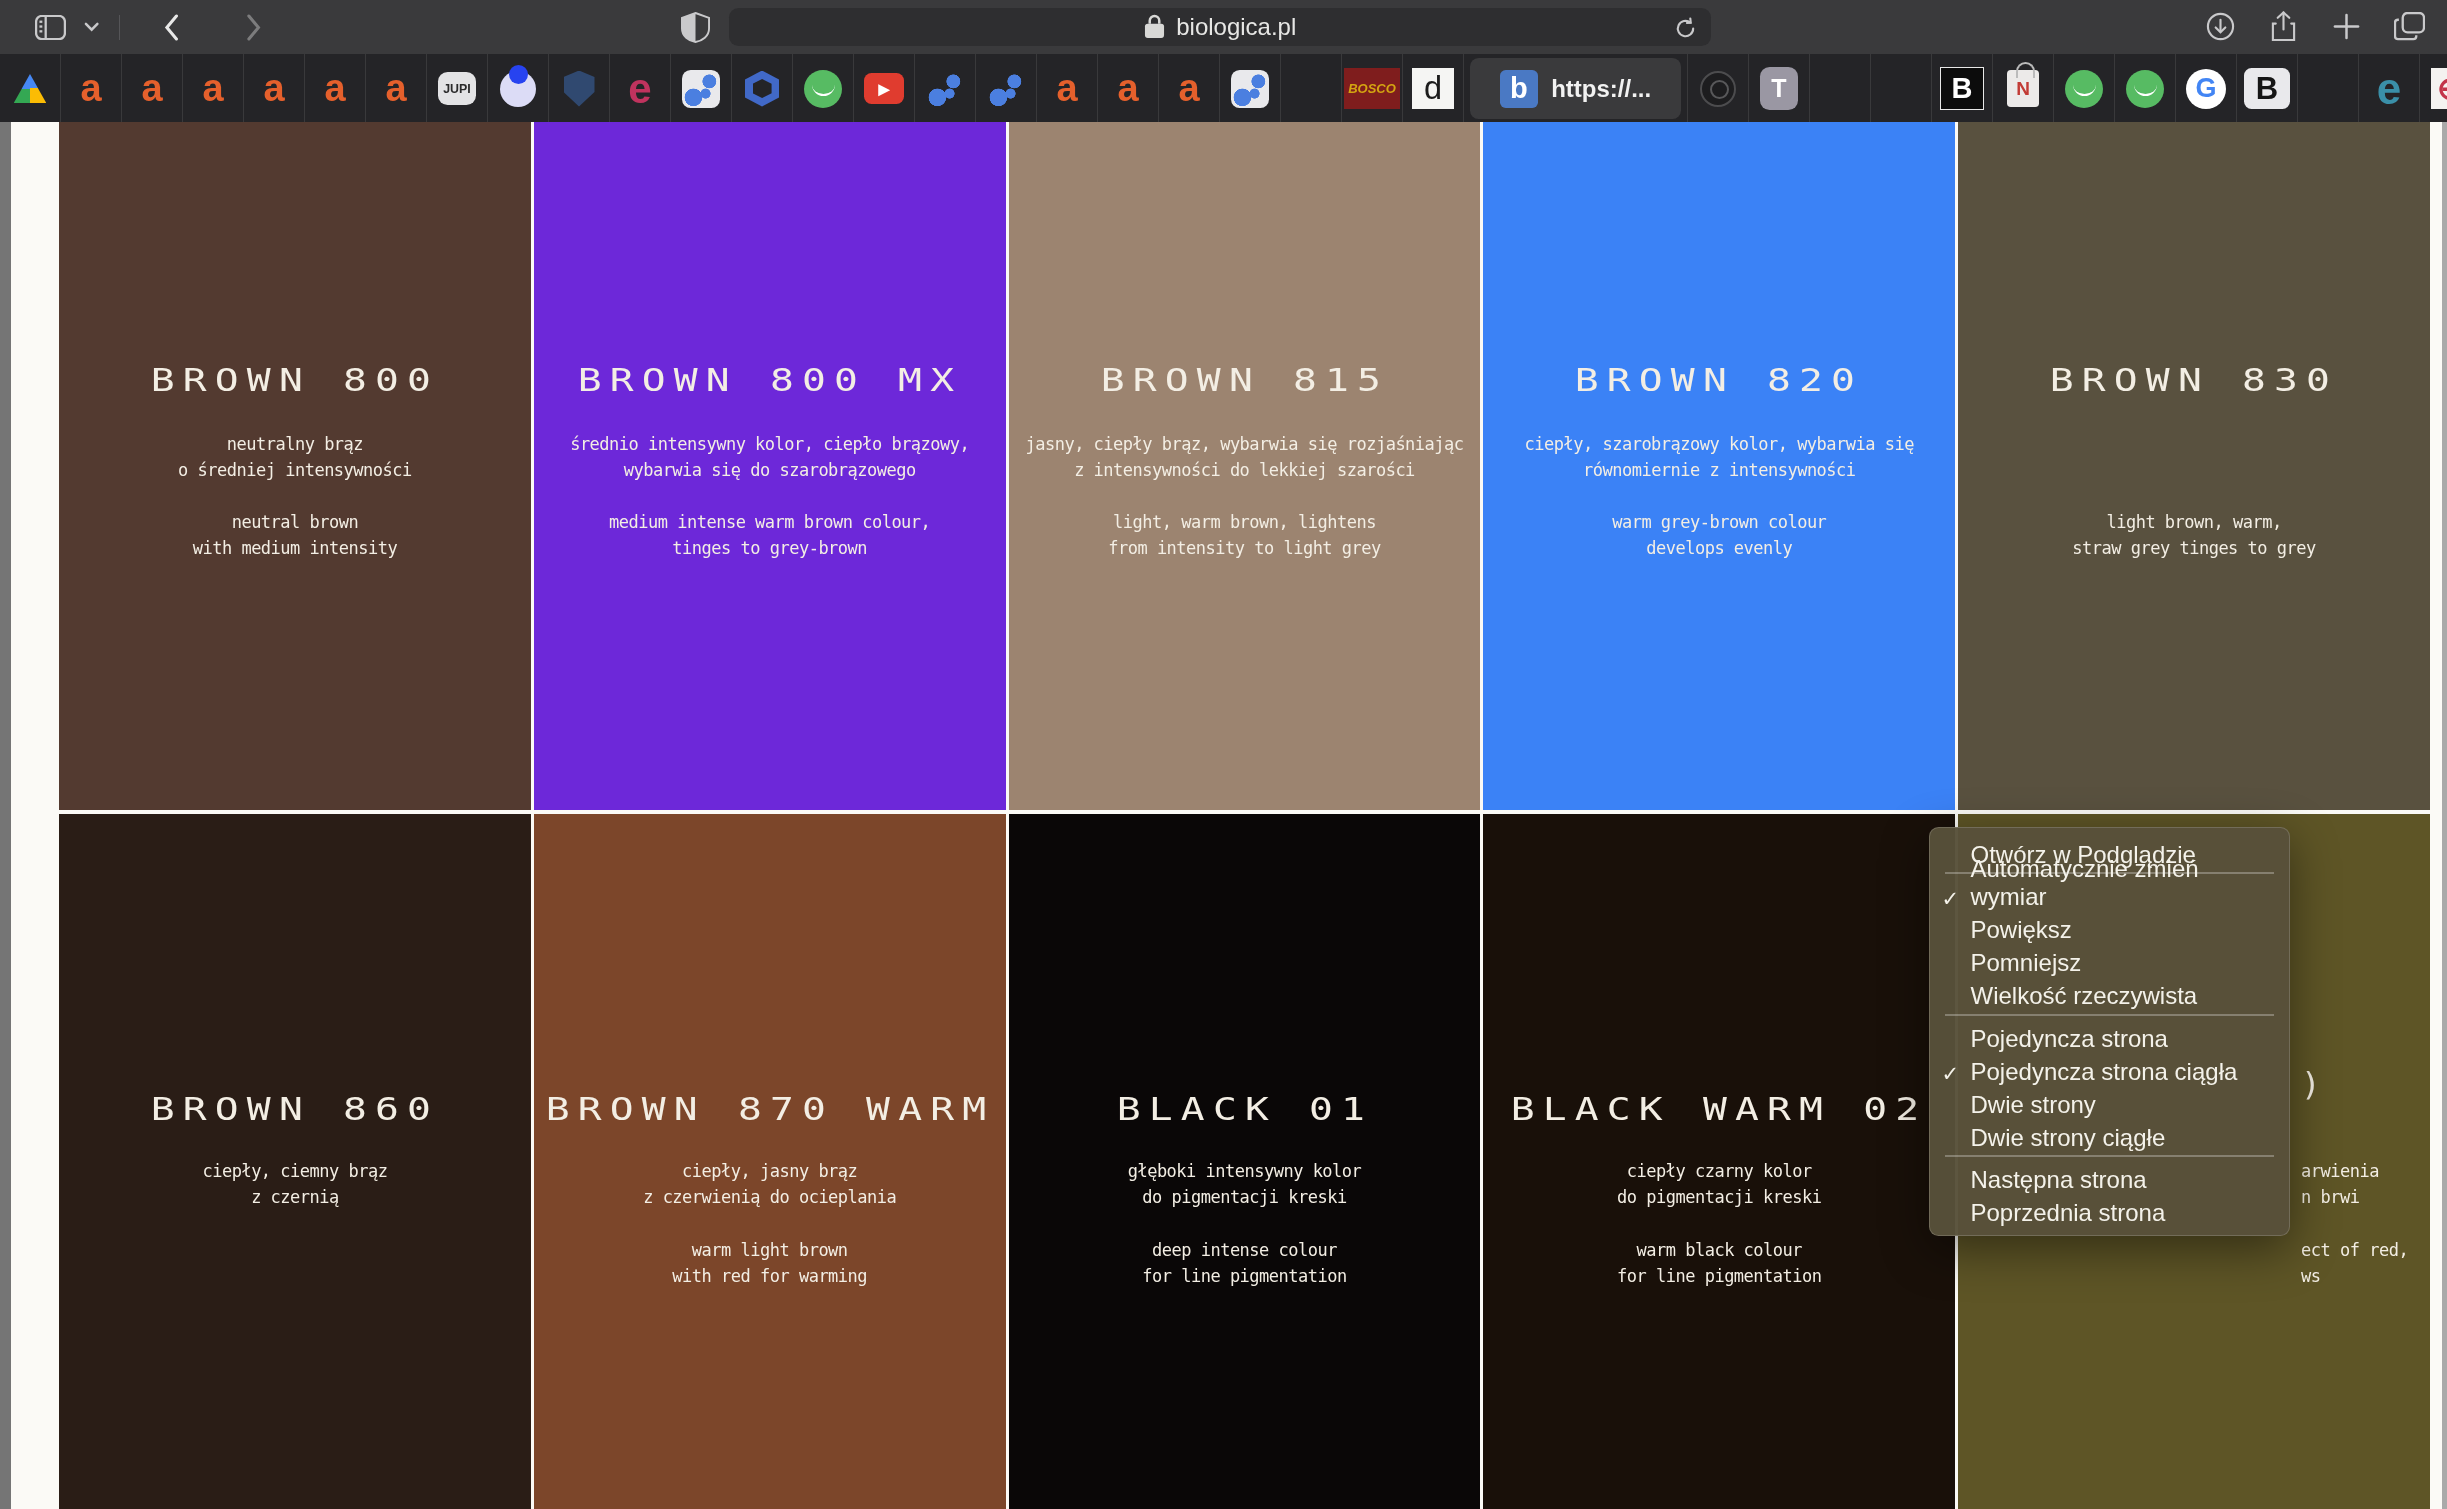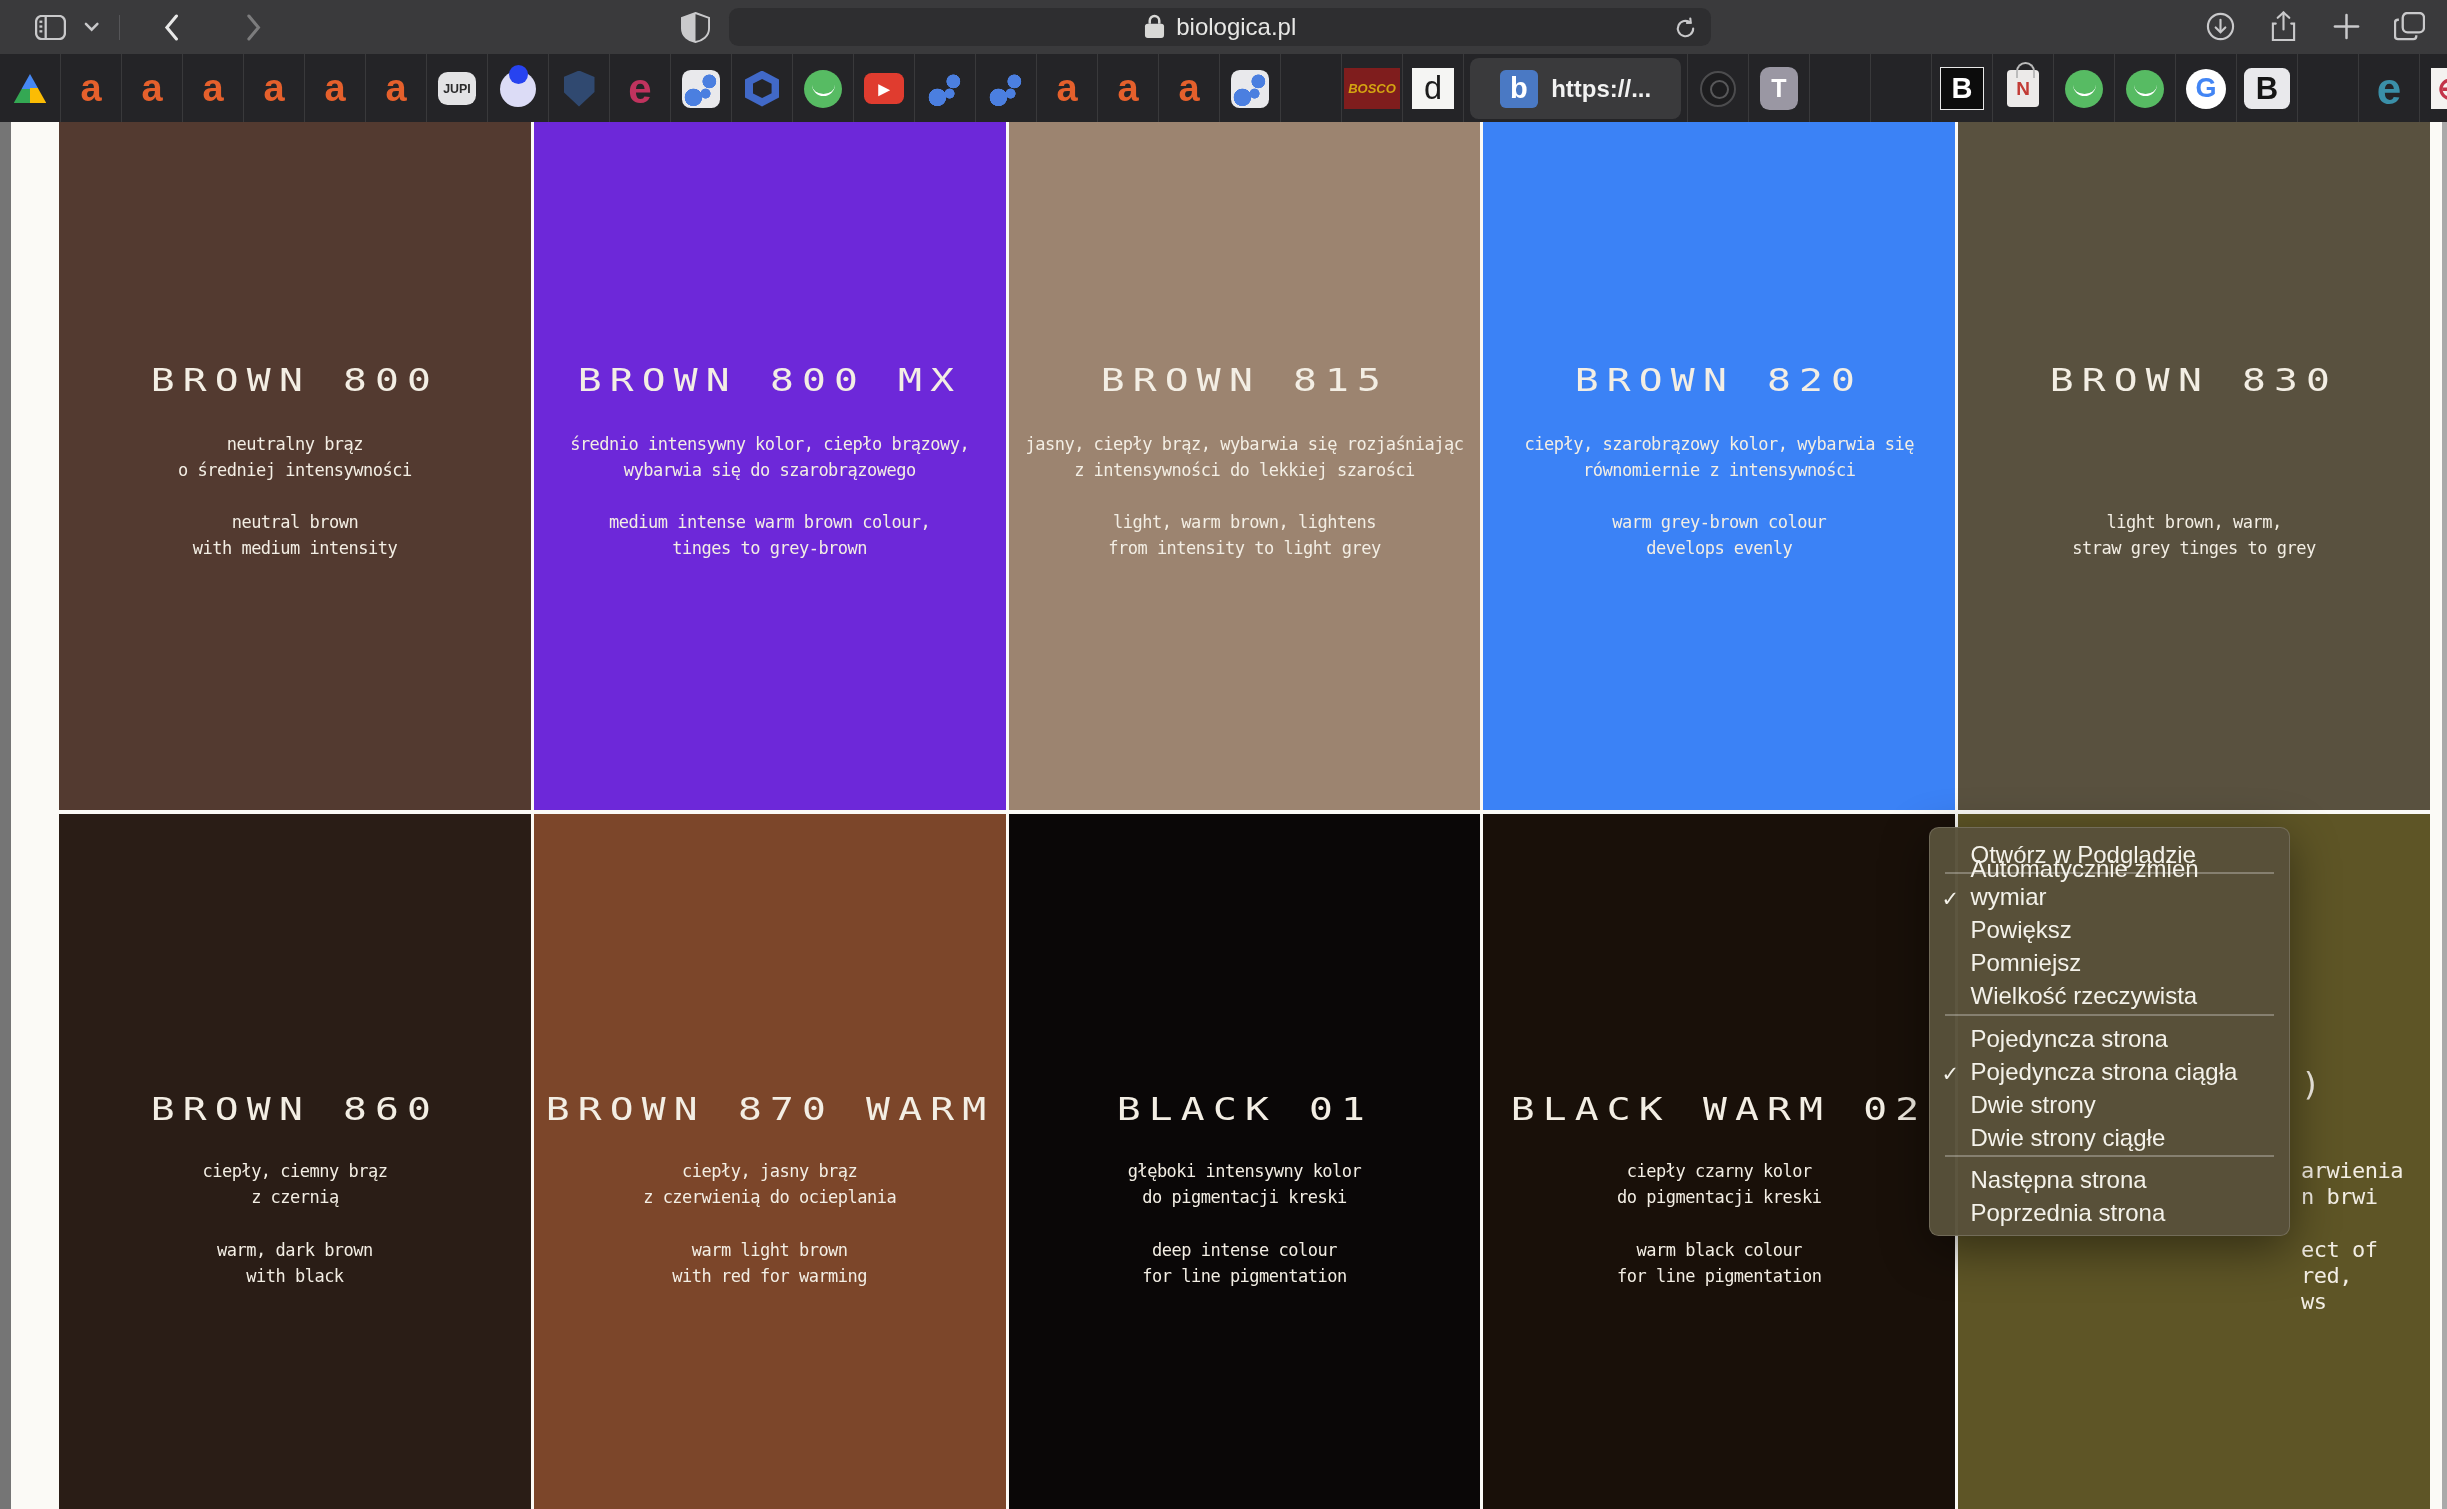--- a/index.html
+++ b/index.html
@@ -112,21 +112,21 @@
   .card-text { position:absolute; left:0; width:100%; text-align:center;
       color:#f3eee4; font-family:"DejaVu Sans Mono", monospace;
       font-size:17px; letter-spacing:-0.5px; line-height:26px; white-space:pre-line; }
   .r1 .card-title { top:239px; }
   .r1 .pl { top:309px; }
   .r1 .en { top:387px; }
   .r2 .card-title { top:276px; }
   .r2 .pl { top:344px; }
   .r2 .en { top:423px; }
   .frag { position:absolute; left:343px; text-align:left; color:#f3eee4;
-      font-family:"DejaVu Sans Mono", monospace; font-size:22px;
+      font-family:"DejaVu Sans Mono", monospace; font-size:17px;
       letter-spacing:-0.5px; line-height:26px; white-space:pre-line; }
   .frag-title { top:257px; font-size:32.5px; }
   .frag-pl { top:344px; }
   .frag-en { top:423px; }
 
   
   .ctx { position:absolute; left:1929px; top:705px; width:361px;
          background:rgba(88,81,58,0.97); border:1px solid rgba(255,255,255,0.16);
          border-radius:9.6px; padding:7.6px 0; color:#f4f2ea; font-size:24px;
          box-shadow:0 13.4px 48px rgba(0,0,0,0.45); }
@@ -373,22 +373,20 @@
       </div>
       <div class="card r1" style="background: rgb(89, 81, 63);">
         <div class="card-title">BROWN 830</div>
         <div class="card-text en">light brown, warm,
 straw grey tinges to grey</div>
       </div>
       <div class="card r2" style="background: rgb(42, 29, 22);">
         <div class="card-title">BROWN 860</div>
         <div class="card-text pl">ciepły, ciemny brąz
 z czernią</div>
-        <div class="card-text en">warm, dark brown
-with black</div>
       </div>
       <div class="card r2" style="background: rgb(124, 70, 42);">
         <div class="card-title">BROWN 870 WARM</div>
         <div class="card-text pl">ciepły, jasny brąz
 z czerwienią do ocieplania</div>
         <div class="card-text en">warm light brown
 with red for warming</div>
       </div>
       <div class="card r2" style="background: rgb(10, 7, 7);">
         <div class="card-title">BLACK 01</div>

